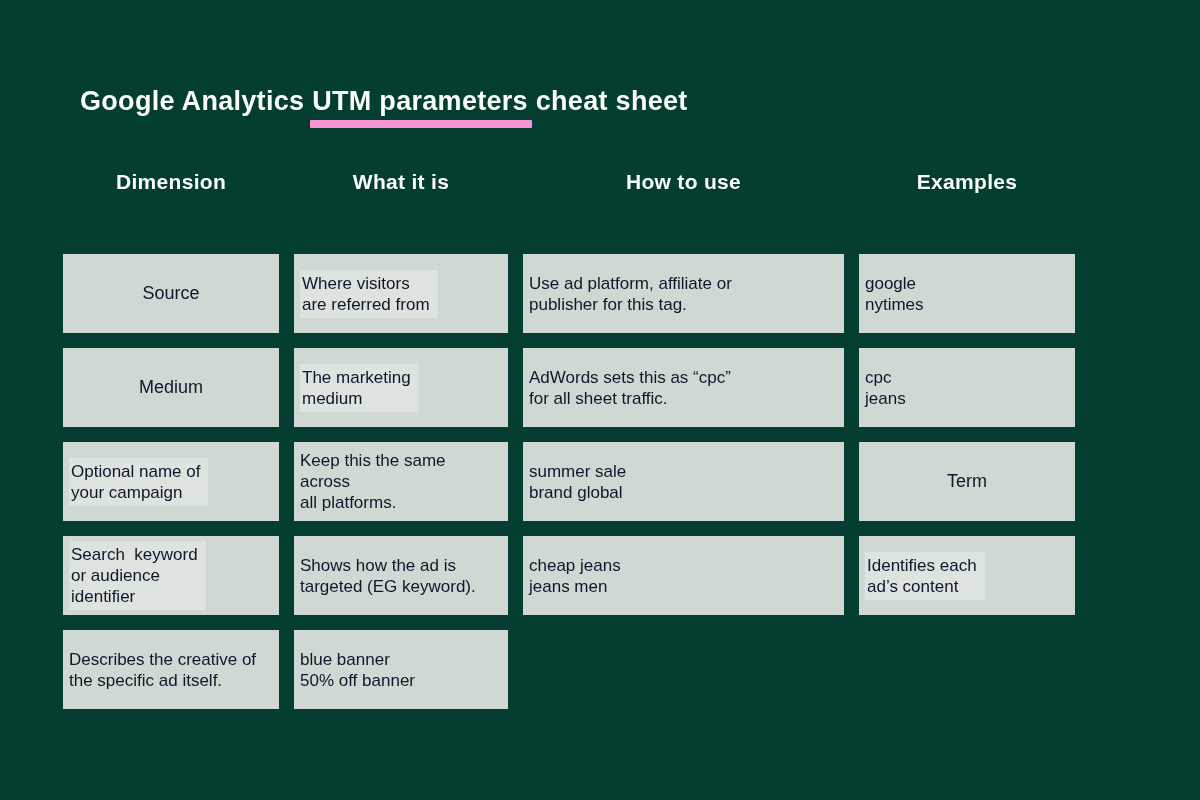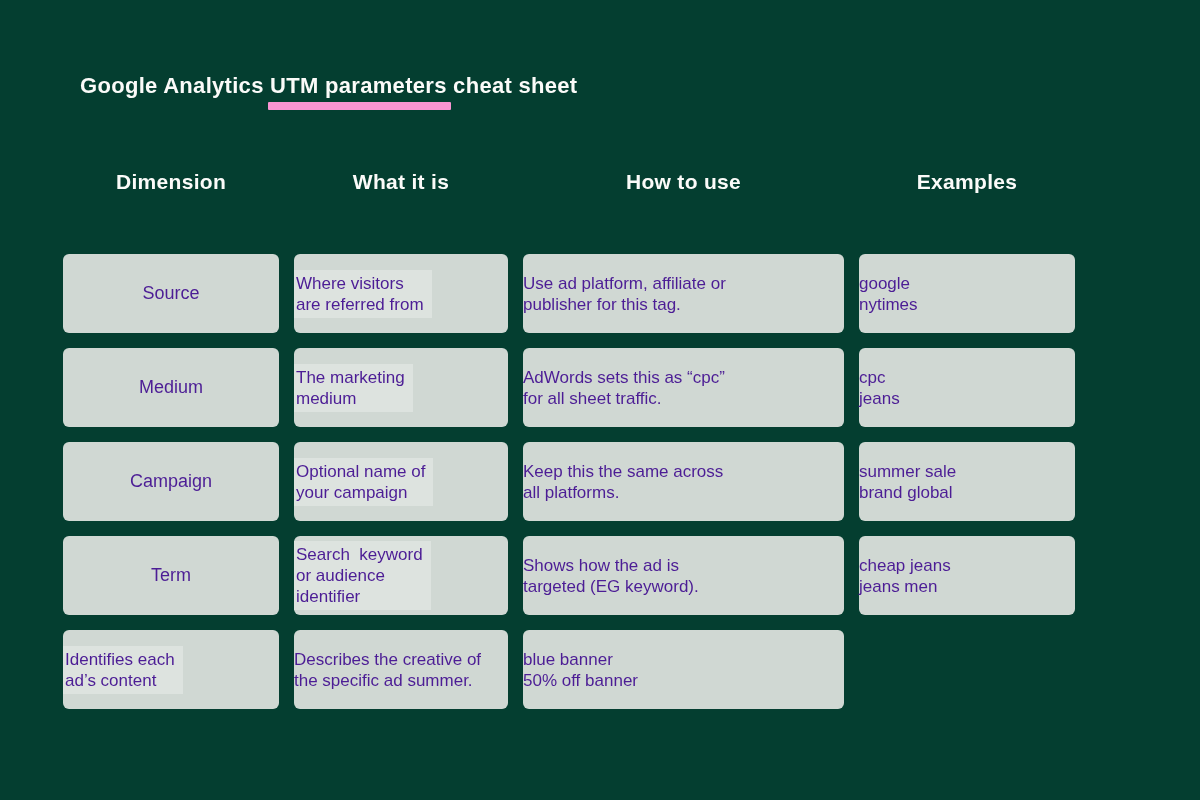--- a/index.html
+++ b/index.html
@@ -12,22 +12,22 @@
     position: relative;
     overflow: hidden;
     background: #043E30;
     font-family: "Liberation Sans", sans-serif;
   }
 
   
   .title {
     position: absolute;
     left: 80px;
-    top: 58px;
-    font-size: 22px;
+    top: 68px;
+    font-size: 27px;
     font-weight: 700;
     letter-spacing: 0.3px;
     color: #FBFBF9;
     white-space: nowrap;
   }
   .title .hl {
     position: relative;
     display: inline-block;
   }
   .title .hl::after {
@@ -60,34 +60,33 @@
     justify-content: center;
     color: #FBFBF9;
     font-size: 21px;
     font-weight: 700;
     letter-spacing: 0.3px;
   }
   .cell {
     background: #D0D8D3;
     display: flex;
     align-items: center;
-    color: #4c1d95;
+    color: #0f172a;
     font-size: 17px;
     line-height: 21px;
-    border-radius: 6px;
   }
   .cell-dim {
     justify-content: center;
     font-size: 18px;
   }
   .cell-text {
     white-space: pre-wrap;
   }
   .cell-pad {
-    padding-left: 0;
+    padding-left: 6px;
     padding-right: 10px;
   }
   .cell-what .cell-text {
     background: #DDE3DF;
     padding: 3px 8px 3px 2px;
   }
 </style>
 </head>
 <body>
 
@@ -125,23 +124,20 @@
     </div>
   <div class="cell cell-pad">
       <span class="cell-text">AdWords sets this as “cpc”
 for all sheet traffic.</span>
     </div>
   <div class="cell cell-pad">
       <span class="cell-text">cpc
 jeans</span>
     </div>
 
-  <div class="cell cell-dim">
-      <span class="cell-text">Campaign</span>
-    </div>
   <div class="cell cell-pad cell-what">
       <span class="cell-text">Optional name of
 your campaign</span>
     </div>
   <div class="cell cell-pad">
       <span class="cell-text">Keep this the same across
 all platforms.</span>
     </div>
   <div class="cell cell-pad">
       <span class="cell-text">summer sale
@@ -164,20 +160,20 @@
       <span class="cell-text">cheap jeans
 jeans men</span>
     </div>
 
   <div class="cell cell-pad cell-what">
       <span class="cell-text">Identifies each
 ad’s content</span>
     </div>
   <div class="cell cell-pad">
       <span class="cell-text">Describes the creative of
-the specific ad summer.</span>
+the specific ad itself.</span>
     </div>
   <div class="cell cell-pad">
       <span class="cell-text">blue banner
 50% off banner</span>
     </div>
 
 </div>
 
 </body></html>

